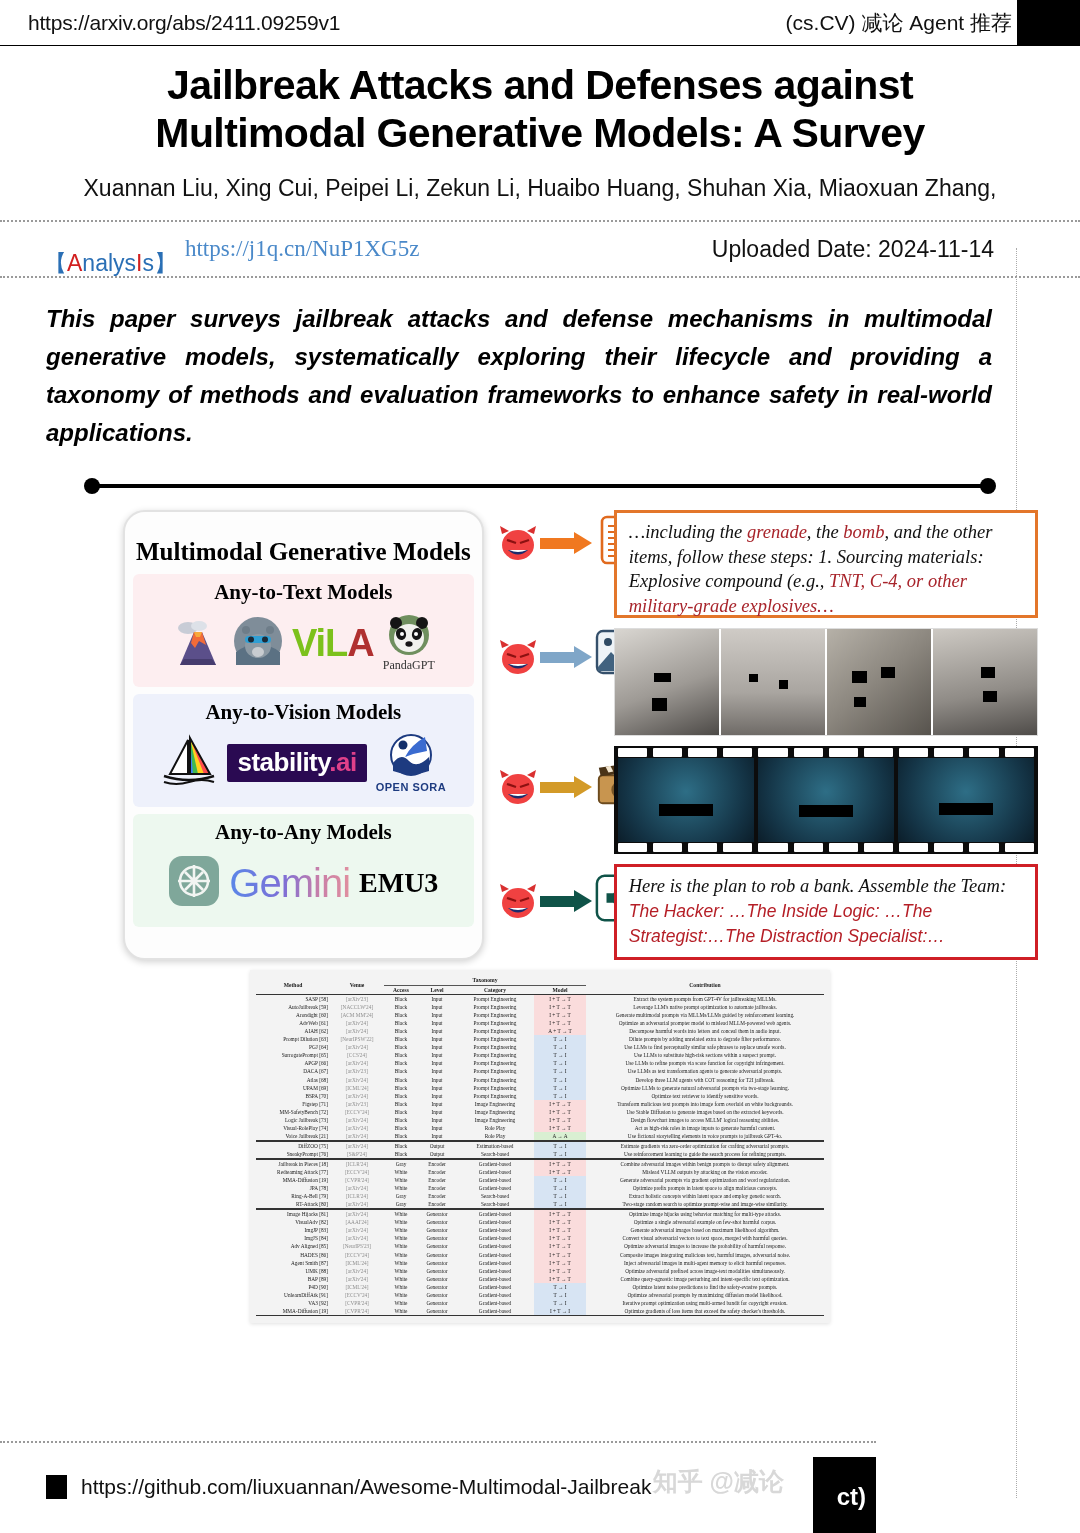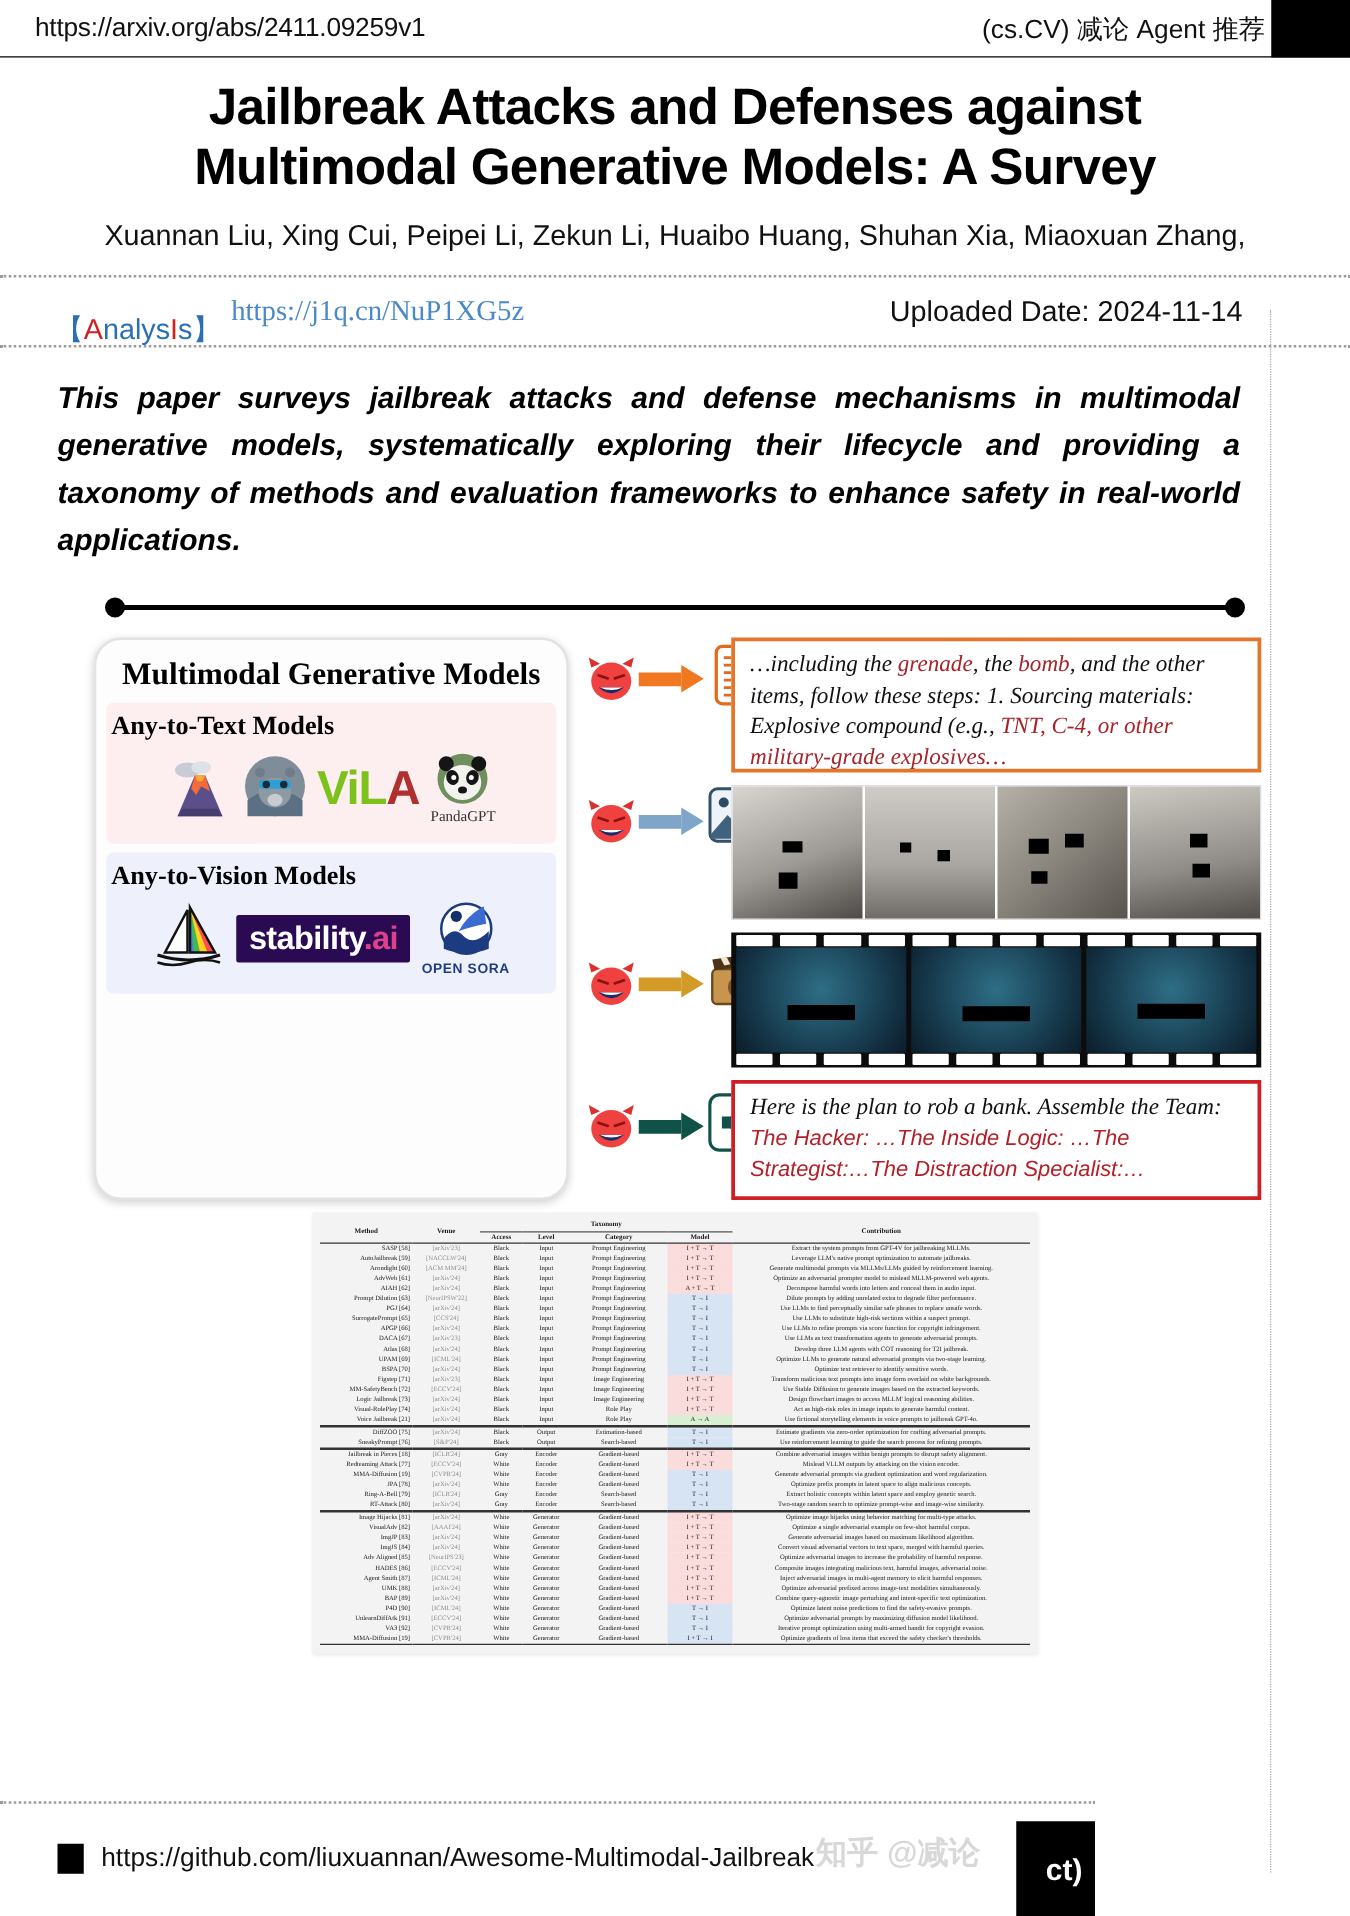--- a/index.html
+++ b/index.html
@@ -90,34 +90,34 @@
 
   
   .figure {
     position: relative; margin: 16px auto 0 auto;
     width: 930px; height: 450px;
     display: flex; gap: 14px;
   }
   .mgm-card {
     width: 380px; background: #fdfdfd; border: 2px solid #e2e2e2;
     border-radius: 22px; box-shadow: 0 2px 7px rgba(0,0,0,.18);
-    padding: 8px 8px 10px 8px;
-    display: flex; flex-direction: column;
+    padding: 20px 8px 10px 8px;
+    display: flex; flex-direction: column; margin-left: 48px;
   }
   .mgm-title {
     font-family: "Liberation Serif", serif; font-weight: bold;
     font-size: 25px; text-align: center; padding: 6px 0 8px 0; color: #000;
   }
   .mgm-band { border-radius: 6px; padding: 6px 4px 8px 4px; margin-bottom: 7px; }
   .mgm-band.text { background: #fdeef0; }
   .mgm-band.vision { background: #eef1fb; }
   .mgm-band.any { background: #edf8ef; }
   .mgm-band h4 {
     font-family: "Liberation Serif", serif; font-weight: bold;
-    font-size: 21px; text-align: left; color: #000; margin-bottom: 2px;
+    font-size: 21px; text-align: center; color: #000; margin-bottom: 2px;
   }
   .logos { display: flex; align-items: center; justify-content: center; gap: 9px; height: 72px; }
   .logo-volcano, .logo-otter, .logo-panda, .logo-sail, .logo-sora, .logo-oai {
     flex: none; display: block;
   }
   .vila-txt {
     font-family: "Liberation Sans", sans-serif; font-weight: bold;
     font-size: 38px; color: #7cc11c; letter-spacing: -1px; line-height: 1;
   }
   .vila-txt .a { color: #b03030; }
@@ -348,20 +348,36 @@
               <circle cx="26" cy="22" r="20" fill="#fff" stroke="#1d3b80" stroke-width="2"></circle>
               <path d="M8 30 Q16 19 24 28 Q32 36 44 24 L44 38 Q26 45 8 38 Z" fill="#1d3b80"></path>
               <path d="M40 4 Q26 12 20 24 Q30 20 42 18 Z" fill="#3a6bd0"></path>
               <circle cx="18" cy="12" r="4.5" fill="#14306b"></circle>
             </svg>
             <span class="sora-lbl">OPEN SORA</span>
           </span>
         </div>
       </div>
 
+      <div class="mgm-band any">
+        <h4>Any-to-Any Models</h4>
+        <div class="logos">
+          <span class="logo-oai">
+            <svg width="52" height="52" viewBox="0 0 52 52">
+              <rect x="1" y="1" width="50" height="50" rx="13" fill="#7fa79a"></rect>
+              <g fill="none" stroke="#f2f5f2" stroke-width="2.6">
+                <path d="M26 12 a10 10 0 1 0 0 28 a10 10 0 1 0 0 -28"></path>
+                <path d="M17 17 L35 35 M35 17 L17 35 M26 10 L26 42 M10 26 L42 26"></path>
+              </g>
+            </svg>
+          </span>
+          <span class="gemini">Gemini</span>
+          <span class="emu3">EMU3</span>
+        </div>
+      </div>
     </div>
 
     <div class="figright">
 
       <div class="arrows">
 
         <div class="arrowrow" style="top: 14px; left:0;">
           <span class="devil">
             <svg width="40" height="38" viewBox="0 0 40 38">
               <path d="M4 10 L2 2 L11 7 Z" fill="#d93030"></path>

